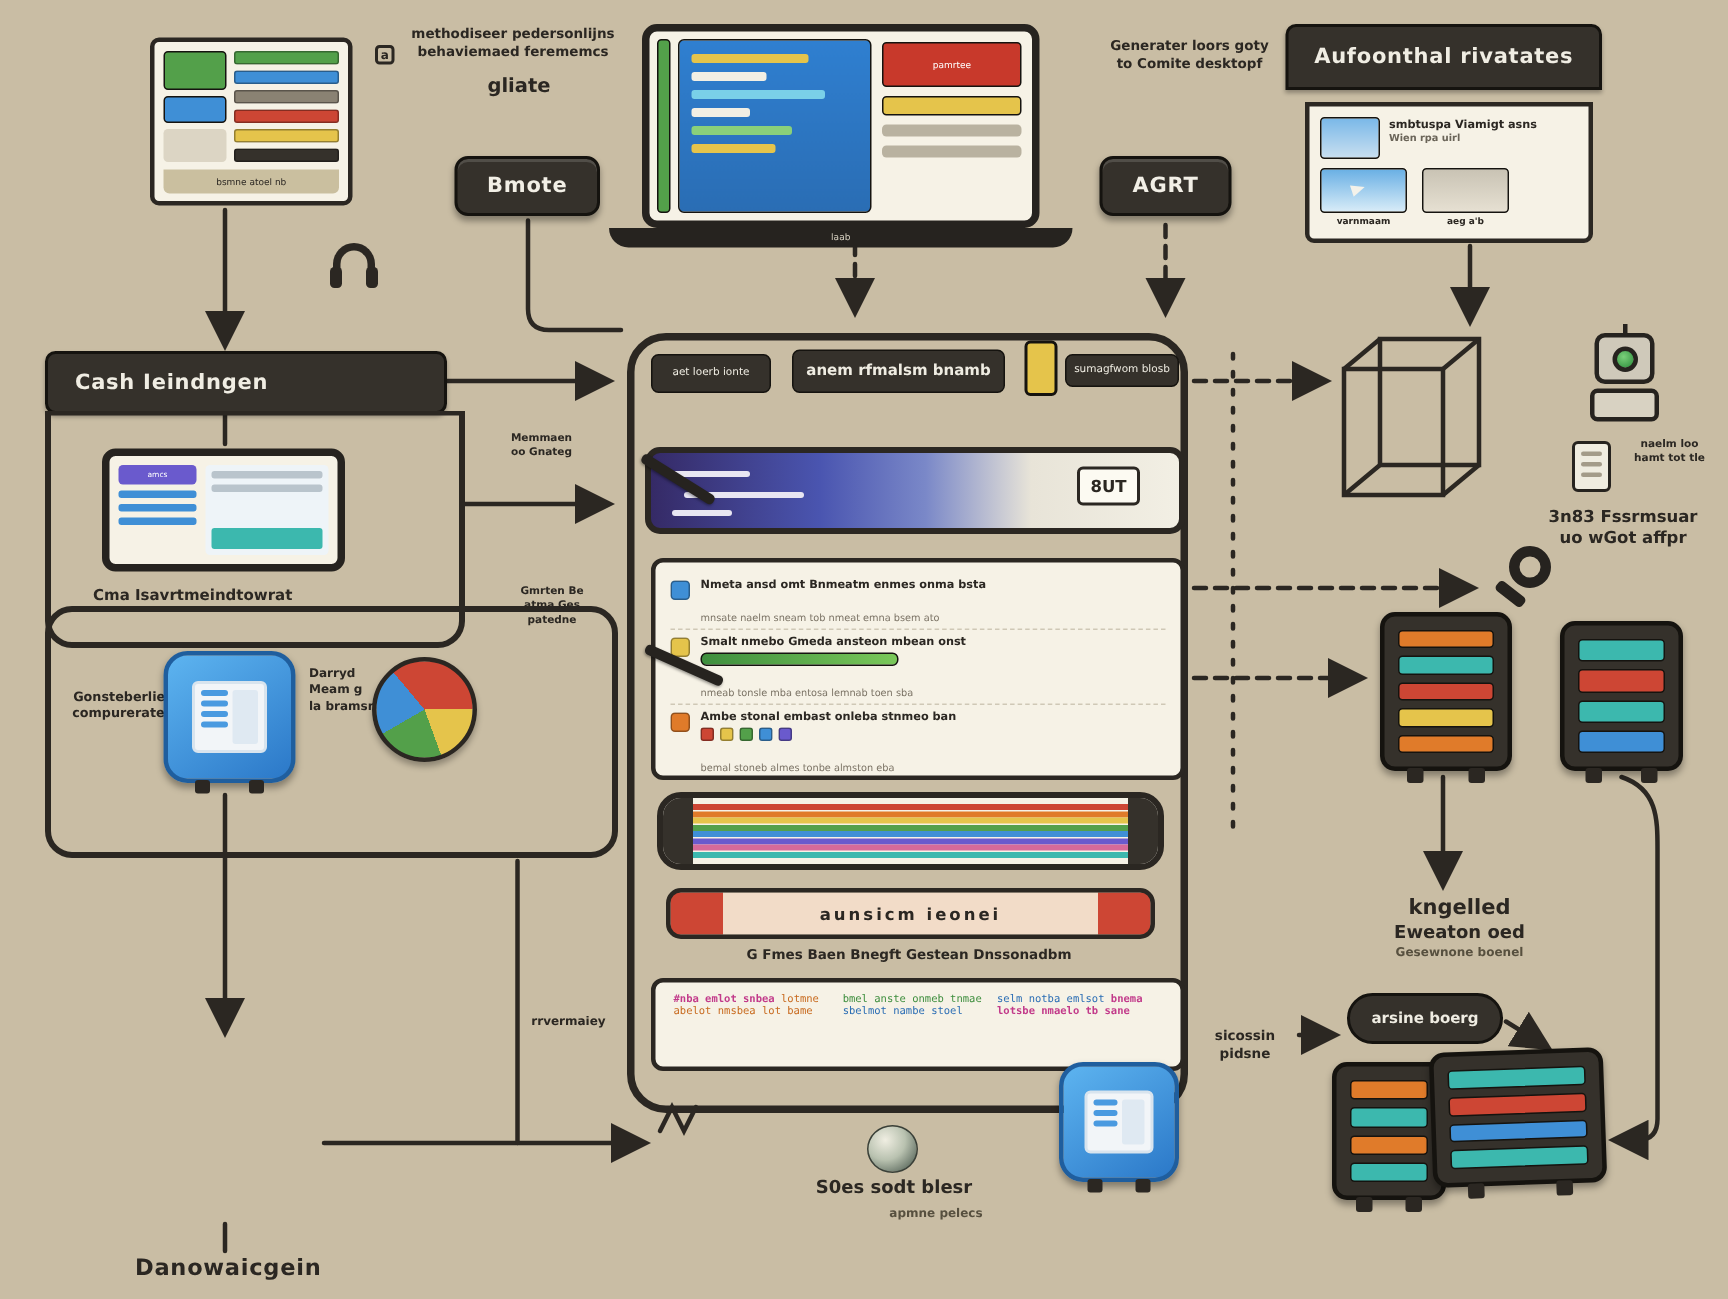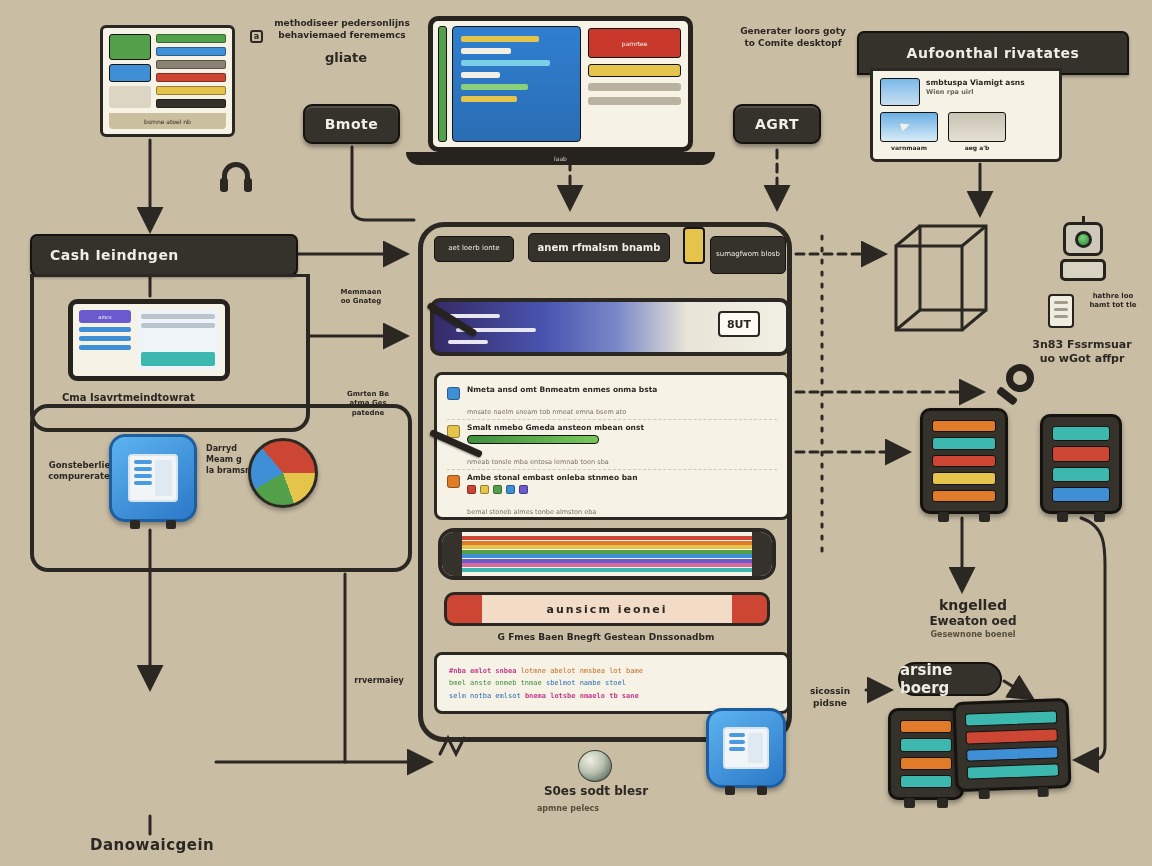--- a/index.html
+++ b/index.html
@@ -54,21 +54,21 @@
   #laptop .codepane i:nth-child(4){width:35%}
   #laptop .codepane i:nth-child(5){width:60%}
   #laptop .codepane i:nth-child(6){width:50%}
   #laptop .rightpane{flex:1;display:flex;flex-direction:column;gap:6px;padding:2px}
   #laptop .redbox{height:30px;background:#c8392b;border:1px solid #15130f;border-radius:3px;color:#fff;font-size:6px;display:flex;align-items:center;justify-content:center}
   #laptop .ybar{height:13px;background:var(--yellow);border:1px solid #15130f;border-radius:3px}
   #laptop .gbar{height:8px;background:#b9b2a0;border-radius:3px}
   #laptop-base{left:406px;top:152px;width:309px;height:13px;background:#26231f;border-radius:0 0 14px 14px;display:flex;align-items:center;justify-content:center;color:#d8d2c2;font-size:6px}
 
   
-  #tr-header{left:857px;top:31px;width:272px;height:44px;border-radius:7px 7px 0 0;justify-content:center;font-size:14px;letter-spacing:.5px}
+  #tr-header{left:857px;top:16px;width:211px;height:44px;border-radius:7px 7px 0 0;justify-content:center;font-size:14px;letter-spacing:.5px}
   #tr-body{left:870px;top:68px;width:192px;height:94px;border-radius:0 0 6px 6px;padding:7px;display:flex;flex-direction:column;gap:6px}
   #tr-body .r1{display:flex;gap:6px}
   #tr-body .thumb{width:40px;height:28px;border:1px solid #15130f;border-radius:3px;background:linear-gradient(180deg,#7ab8e8,#c8dff0)}
   #tr-body .r1 .txt{flex:1;font-size:7.5px;line-height:1.35}
   #tr-body .r1 .txt .sub{font-size:6.5px;color:#6a6458;font-weight:bold}
   #tr-body .r2{display:flex;gap:10px}
   #tr-body .mini{width:58px}
   #tr-body .mini .pic{height:30px;border:1px solid #15130f;border-radius:3px;background:linear-gradient(180deg,#6ab0e4,#d8ecf8);position:relative}
   #tr-body .mini .pic.gray{background:linear-gradient(180deg,#c9c3b4,#e6e0d2)}
   #tr-body .mini .pic .plane{position:absolute;left:20px;top:9px;width:0;height:0;border-left:9px solid #f4f2ea;border-top:4px solid transparent;border-bottom:4px solid transparent;transform:rotate(-18deg)}
@@ -102,21 +102,21 @@
   .sidenote{font-size:7px;font-weight:bold;text-align:center;line-height:1.35}
   #note-s1{left:330px;top:288px;width:62px}
   #note-s2{left:338px;top:390px;width:60px}
   #note-s3{left:342px;top:676px;width:74px;font-size:8px}
 
   
   #center-box{left:418px;top:222px;width:374px;height:520px;border-width:5px;border-radius:26px}
   #tag1{left:434px;top:236px;width:80px;height:26px;font-size:7px}
   #tag2{left:528px;top:233px;width:142px;height:29px;font-size:10px;font-weight:bold}
   #ychip{left:683px;top:227px;width:22px;height:37px;background:var(--yellow);border:2px solid #15130f;border-radius:4px}
-  #tag3{left:710px;top:236px;width:76px;height:38px;font-size:7px}
+  #tag3{left:710px;top:236px;width:76px;height:22px;font-size:7px}
 
   #shotbar{left:430px;top:298px;width:360px;height:58px;border:4px solid var(--ink);border-radius:10px;background:linear-gradient(90deg,#352a66 0%,#4a55b0 32%,#7a88c8 52%,#e8e4d8 72%,#f2efe4 100%);overflow:visible}
   #shotbar .wline{position:absolute;background:#e8e6f2;height:4px;border-radius:2px}
   #but-box{position:absolute;right:26px;top:9px;width:42px;height:26px;background:#fcfaf2;border:2px solid var(--ink);border-radius:4px;display:flex;align-items:center;justify-content:center;font-weight:bold;font-size:11px}
   .stylus{width:56px;height:7px;background:#26231f;border-radius:3px;box-shadow:0 1px 2px rgba(0,0,0,.4)}
   #stylus1{left:424px;top:316px;transform:rotate(32deg)}
   #stylus2{left:428px;top:440px;transform:rotate(24deg)}
 
   #listpanel{left:434px;top:372px;width:356px;height:148px;border-radius:8px;padding:7px 10px;display:flex;flex-direction:column;justify-content:space-between}
   #listpanel .row{display:flex;gap:7px;align-items:flex-start;padding:3px 0;border-bottom:1px dashed #cfc8b6}
@@ -129,30 +129,30 @@
   #listpanel .minis{display:flex;gap:4px;margin:3px 0}
   #listpanel .minis i{width:9px;height:9px;border-radius:2px;border:1px solid rgba(0,0,0,.35)}
 
   #stripebar{left:438px;top:528px;width:338px;height:52px;border:4px solid var(--ink);border-radius:16px;background:var(--panel);overflow:hidden;display:flex;flex-direction:column;justify-content:space-evenly;padding:4px 0}
   #stripebar i{display:block;height:4px;margin:0 6px;border-radius:2px}
   #stripebar::before,#stripebar::after{content:"";position:absolute;top:0;bottom:0;width:20px;background:var(--dark)}
   #stripebar::before{left:0}#stripebar::after{right:0}
 
   #redbar{left:444px;top:592px;width:326px;height:34px;border:3px solid var(--ink);border-radius:10px;background:linear-gradient(90deg,var(--red) 0 11%,#f2dcc8 11% 89%,var(--red) 89% 100%);display:flex;align-items:center;justify-content:center;font-weight:bold;font-size:11px;letter-spacing:2px;color:var(--ink)}
   #center-caption{left:436px;top:632px;width:340px;text-align:center;font-size:9px;font-weight:bold}
-  #codepanel{left:434px;top:652px;width:356px;height:62px;border-radius:8px;padding:7px 12px;display:flex;flex-direction:column;justify-content:space-evenly;font-size:7px;font-family:"DejaVu Sans Mono",monospace}
+  #codepanel{left:434px;top:652px;width:356px;height:62px;border-radius:8px;padding:7px 12px;display:flex;flex-direction:row;justify-content:space-evenly;font-size:7px;font-family:"DejaVu Sans Mono",monospace}
   #codepanel .m{color:#c23a8a;font-weight:bold}
   #codepanel .g{color:#3e8e3e}
   #codepanel .b{color:#2a6db4}
   #codepanel .o{color:#c86a1e}
 
   
   #sphere{left:578px;top:750px;width:34px;height:32px;border-radius:50%;background:radial-gradient(circle at 35% 30%,#f0eee2,#b9c2b0 45%,#6d7a6d 78%,#474f45);border:1px solid #3a4038}
   #sphere-label{left:518px;top:784px;width:156px;text-align:center;font-size:12px;font-weight:bold}
-  #sphere-sub{left:512px;top:804px;width:112px;text-align:center;font-size:8px;font-weight:bold;color:#57503f}
+  #sphere-sub{left:568px;top:804px;width:112px;text-align:center;font-size:8px;font-weight:bold;color:#57503f}
   #appicon-bottom{left:706px;top:708px;width:80px;height:80px}
 
   
   #bl-text{left:196px;top:614px;width:106px;font-size:10px}
   #bl-panel{left:80px;top:694px;width:136px;height:122px;background:#2e2b27;border:2px solid #15130f;border-radius:9px;padding:9px 8px;display:flex;flex-direction:column;gap:8px;box-shadow:0 3px 5px rgba(0,0,0,.35)}
   #bl-panel .hrow{color:#e8e4d8;font-size:6.5px;line-height:1.5;border-bottom:1px solid #4a453d;padding-bottom:4px}
   #bl-panel .brow{height:26px;background:linear-gradient(90deg,#1f6e6a,var(--teal));border-radius:4px;border:1px solid #15130f;display:flex;align-items:center;padding:2px}
   #bl-panel .brow .chip{background:#221f1b;color:#e8e4d8;font-size:6px;padding:3px 5px;border-radius:3px;white-space:nowrap}
   #footer-label{left:90px;top:836px;width:200px;font-size:15px;font-weight:bold;letter-spacing:.5px}
 
@@ -177,21 +177,21 @@
   .stack::before{left:18%}.stack::after{right:18%}
   #stack1{left:920px;top:408px;width:88px;height:106px}
   #stack2{left:1040px;top:414px;width:82px;height:100px}
   #bstack1{left:888px;top:708px;width:76px;height:92px}
   #bstack2{left:954px;top:700px;width:116px;height:90px;transform:rotate(-2deg)}
 
   #r-note3{left:902px;top:596px;width:142px}
   #r-note3 .l1{font-size:14px;font-weight:bold}
   #r-note3 .l2{font-size:12px;font-weight:bold}
   #r-note3 .l3{font-size:8px;font-weight:bold;color:#57503f}
-  #pill{left:898px;top:662px;width:104px;height:34px;background:var(--dark);border:2px solid #15130f;border-radius:17px;color:#efece2;display:flex;align-items:center;justify-content:center;font-size:15px;font-weight:bold}
+  #pill{left:898px;top:662px;width:104px;height:34px;background:var(--dark);border:2px solid #15130f;border-radius:17px;color:#efece2;display:flex;align-items:center;justify-content:center;font-size:10px;font-weight:bold}
   #r-note4{left:796px;top:686px;width:68px;font-size:9px}
 </style>
 </head>
 <body>
 
 <div id="canvas">
 
   <svg id="wires" width="1152" height="866" viewBox="0 0 1152 866">
     <defs>
       <marker id="ah" markerWidth="9" markerHeight="9" refX="7" refY="4.5" orient="auto">
@@ -454,21 +454,21 @@
       </div>
     <div class="bdy"></div>
   </div>
   <div id="chipicon" class="abs z">
       <i></i>
       <i></i>
       <i></i>
     </div>
 
   <div id="r-note1" class="abs sidenote z">
-    <div>hathre loo</div>
+    <div>naelm loo</div>
     <div>hamt tot tle</div>
   </div>
   <div id="r-note2" class="abs note z">
     <div>3n83 Fssrmsuar</div>
     <div>uo wGot affpr</div>
   </div>
   <div id="magnifier" class="abs z">
     <div class="ring"></div>
     <div class="handle"></div>
   </div>

